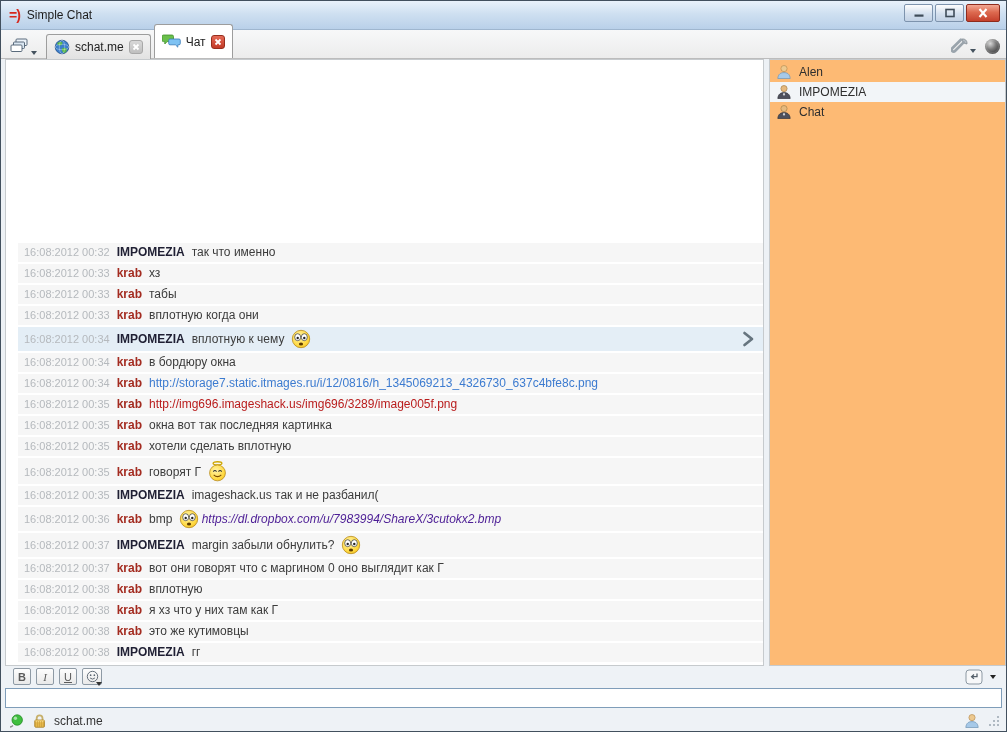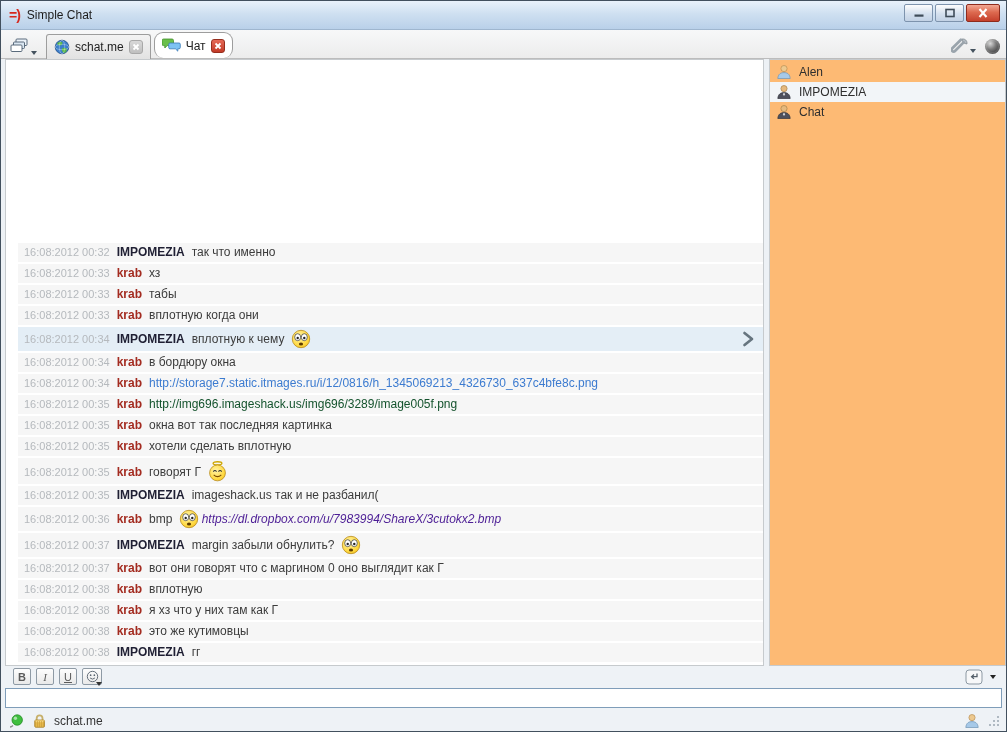--- a/index.html
+++ b/index.html
@@ -18,21 +18,21 @@
   .win-btn.close { width:34px; border-color:#8e2b1d; background:linear-gradient(#f2a794,#dd6a50 45%,#c5402c); }
   
   .tabbar { height:29px; flex:0 0 29px; background:linear-gradient(#f7f8f9,#ececec);
     display:flex; align-items:flex-end; padding:0 6px 0 6px; border-bottom:1px solid #bcbcbc; }
   .channels-btn { height:24px; padding:2px 3px 0 3px; margin:0 6px 1px 0; display:flex; align-items:center; border-radius:3px; }
   .caret { width:0; height:0; border-left:3px solid transparent; border-right:3px solid transparent;
     border-top:4px solid #44525e; margin-left:1px; align-self:flex-end; margin-bottom:2px; }
   .tab { height:25px; display:flex; align-items:center; gap:5px; padding:0 7px;
     border:1px solid #9d9d9d; border-bottom:none; border-radius:3px 3px 0 0; margin-right:3px;
     background:linear-gradient(#f3f3f3,#e2e2e2); position:relative; top:1px; }
-  .tab.active { background:#ffffff; top:0; height:26px; z-index:2;border-radius:9px; }
+  .tab.active { background:#ffffff; top:0; height:34px; z-index:2; }
   .tab-label { color:#222; }
   .tab-close { width:14px; height:14px; border-radius:3px; display:flex; align-items:center; justify-content:center; }
   .tab-close.gray { background:linear-gradient(#d8d8d8,#bfbfbf); border:1px solid #a8a8a8; }
   .tab-close.red { background:linear-gradient(#e66a57,#c23a27); border:1px solid #962e1e; }
   .tabbar-right { margin-left:auto; display:flex; align-items:center; gap:9px; padding-bottom:3px; }
   .sphere-icon { width:15px; height:15px; border-radius:50%;
     background:radial-gradient(circle at 35% 30%, #d9d9d9, #7a7a7a 40%, #2d2d2d 85%);
     box-shadow:inset 0 0 0 2px rgba(255,255,255,0.15); }
   
   .main { flex:1 1 auto; display:flex; background:#edf1f5; padding:0 0 0 4px; min-height:0; }
@@ -177,21 +177,21 @@
                 <ellipse cx="6.7" cy="8.2" rx="3" ry="3.5" fill="#fff" stroke="#333" stroke-width="0.7"></ellipse>
                 <ellipse cx="13.3" cy="8.2" rx="3" ry="3.5" fill="#fff" stroke="#333" stroke-width="0.7"></ellipse>
                 <circle cx="6.7" cy="9" r="1.2" fill="#222"></circle>
                 <circle cx="13.3" cy="9" r="1.2" fill="#222"></circle>
                 <ellipse cx="10" cy="15" rx="2.1" ry="1.5" fill="#5d3a00"></ellipse>
               </svg></span><span class="chevron"><svg width="13" height="17" viewBox="0 0 13 17">
                 <path d="M2.5 2.5 L10 8.5 L2.5 14.5" fill="none" stroke="#66757f" stroke-width="2.7" stroke-linecap="round" stroke-linejoin="round"></path>
               </svg></span></div>
           <div class="msg-row"><span class="msg-time" style="color: rgb(181, 185, 189);">16:08:2012 00:34</span><span class="msg-nick" style="color: rgb(163, 43, 32);">krab</span><span class="msg-text">в бордюру окна</span> </div>
           <div class="msg-row"><span class="msg-time" style="color: rgb(181, 185, 189);">16:08:2012 00:34</span><span class="msg-nick" style="color: rgb(163, 43, 32);">krab</span><a class="msg-link" href="#" style="color: rgb(60, 123, 208);">http://storage7.static.itmages.ru/i/12/0816/h_1345069213_4326730_637c4bfe8c.png</a> </div>
-          <div class="msg-row"><span class="msg-time" style="color: rgb(181, 185, 189);">16:08:2012 00:35</span><span class="msg-nick" style="color: rgb(163, 43, 32);">krab</span><a class="msg-link" href="#" style="color: #14532d;">http://img696.imageshack.us/img696/3289/image005f.png</a> </div>
+          <div class="msg-row"><span class="msg-time" style="color: rgb(181, 185, 189);">16:08:2012 00:35</span><span class="msg-nick" style="color: rgb(163, 43, 32);">krab</span><a class="msg-link" href="#" style="color: #b91c1c;">http://img696.imageshack.us/img696/3289/image005f.png</a> </div>
           <div class="msg-row"><span class="msg-time" style="color: rgb(181, 185, 189);">16:08:2012 00:35</span><span class="msg-nick" style="color: rgb(163, 43, 32);">krab</span><span class="msg-text">окна вот так последняя картинка</span> </div>
           <div class="msg-row"><span class="msg-time" style="color: rgb(181, 185, 189);">16:08:2012 00:35</span><span class="msg-nick" style="color: rgb(163, 43, 32);">krab</span><span class="msg-text">хотели сделать вплотную</span> </div>
           <div class="msg-row"><span class="msg-time" style="color: rgb(181, 185, 189);">16:08:2012 00:35</span><span class="msg-nick" style="color: rgb(163, 43, 32);">krab</span><span class="msg-text">говорят Г</span> <span class="smiley"><svg width="21" height="22" viewBox="0 0 22 22">
                 <defs>
                   <radialGradient id="sgB" cx="0.4" cy="0.35" r="0.85">
                     <stop offset="0" stop-color="#fff3a8"></stop>
                     <stop offset="0.65" stop-color="#ffd83d"></stop>
                     <stop offset="1" stop-color="#e8ae1f"></stop>
                   </radialGradient>
                 </defs>

